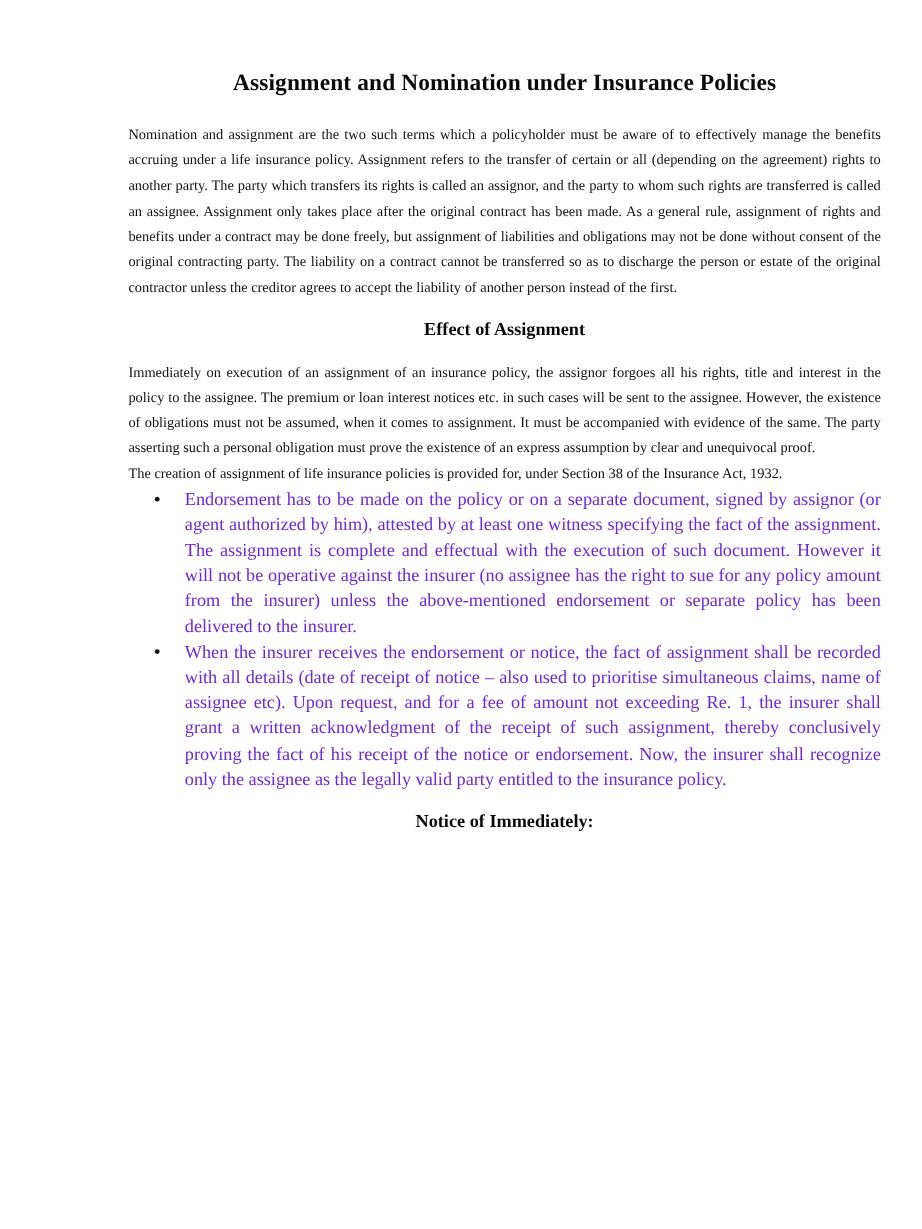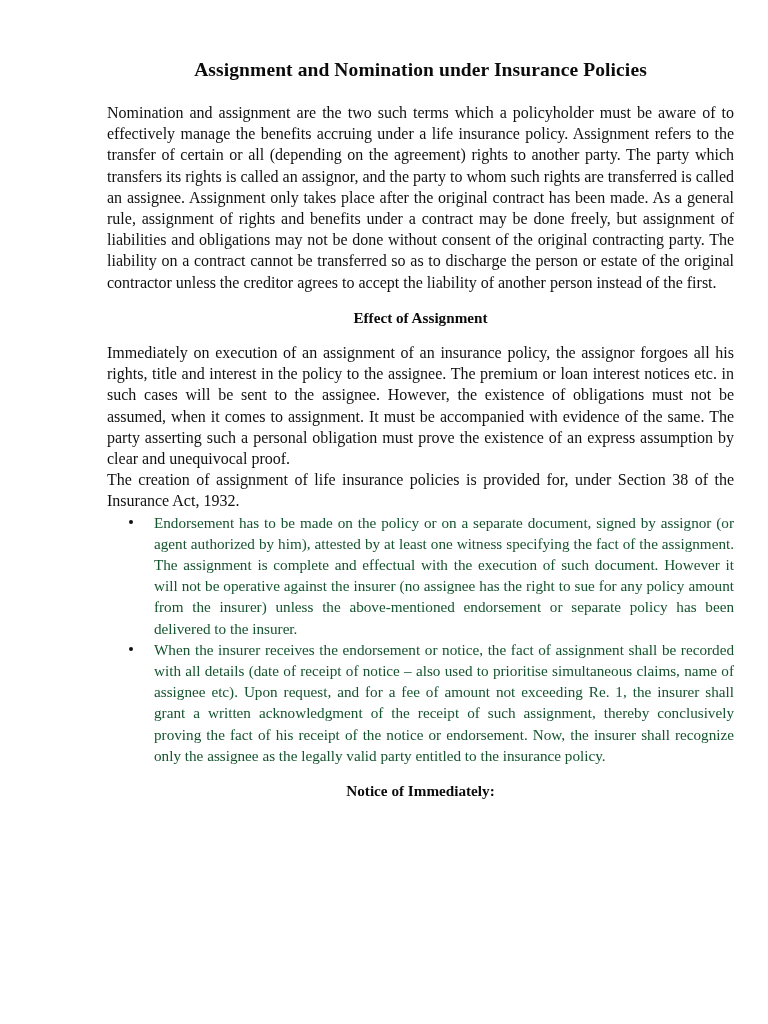--- a/index.html
+++ b/index.html
@@ -32,21 +32,21 @@
   .doc-title {
     font-size: 19.5px;
     font-weight: bold;
     text-align: center;
     letter-spacing: 0.1px;
     line-height: 24px;
     margin: 0 0 20px 0;
     color: #0b0b0b;
   }
   p.body-para {
-    font-size: 16px;
+    font-size: 12px;
     line-height: 21.2px;
     text-align: justify;
     text-justify: inter-word;
     margin: 0;
     color: #101010;
     -webkit-hyphens: none;
     hyphens: none;
   }
   .gap {
     height: 14px;
@@ -65,21 +65,21 @@
     padding: 0;
   }
   ul.bullet-list li {
     position: relative;
     font-size: 15.2px;
     line-height: 21.2px;
     text-align: justify;
     text-justify: inter-word;
     margin: 0 0 0 0;
     padding-left: 47px;
-    color: #14532d;
+    color: #6d28d9;
   }
   ul.bullet-list li .bullet-dot {
     position: absolute;
     left: 22px;
     top: 8.5px;
     width: 4px;
     height: 4px;
     background: #111111;
     border-radius: 50%;
   }

